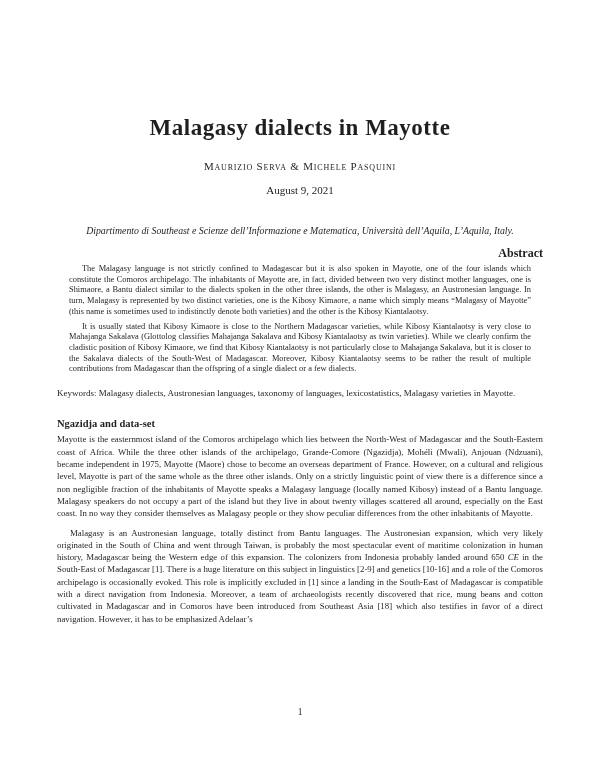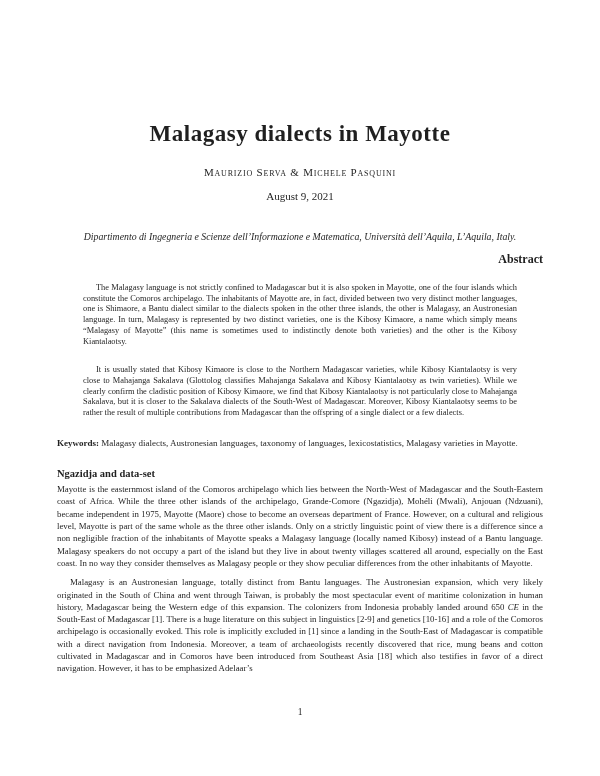--- a/index.html
+++ b/index.html
@@ -10,21 +10,21 @@
   .page {
     position: relative;
     width: 600px;
     height: 776px;
     margin: 0 auto;
     background: #ffffff;
     color: #1f1f1f;
     font-family: "Liberation Serif", "DejaVu Serif", serif;
     overflow: hidden;
     box-sizing: border-box;
-    padding: 6px 57px;
+    padding: 0 57px;
   }
   .title {
     margin: 114px 0 0 0;
     text-align: center;
     font-size: 23px;
     line-height: 28px;
     font-weight: bold;
     letter-spacing: 0.5px;
   }
   .authors {
@@ -53,35 +53,35 @@
     margin-top: 10px;
     text-align: right;
     font-weight: bold;
     font-size: 12px;
     line-height: 12px;
   }
   .abstract {
     margin: 5px 8px 0 8px;
   }
   .abs-p {
-    margin: 18px;
+    margin: 4px;
     font-size: 8.4px;
     line-height: 10.7px;
     text-align: justify;
     text-indent: 13px;
     hyphens: none;
   }
   .keywords {
     margin: 12px 0 0 0;
     font-size: 9px;
     line-height: 12.4px;
     text-align: justify;
   }
   .kw-label {
-    font-weight: bold;
+    font-weight: normal;
   }
   .section-heading {
     margin: 18px 0 3px 0;
     font-size: 10.5px;
     line-height: 13px;
     font-weight: bold;
   }
   .body-p {
     margin: 0;
     font-size: 8.8px;
@@ -110,21 +110,21 @@
 <body>
 
 <div class="page">
 
   <h1 class="title">Malagasy dialects in Mayotte</h1>
 
   <div class="authors">Maurizio Serva &amp; Michele Pasquini</div>
 
   <div class="date">August 9, 2021</div>
 
-  <div class="affiliation">Dipartimento di Ingegneria e Scienze dell’Informazione e Matematica, Università dell’Aquila, L’Aquila, Italy.</div>
+  <div class="affiliation">Dipartimento di Southeast e Scienze dell’Informazione e Matematica, Università dell’Aquila, L’Aquila, Italy.</div>
 
   <div class="abstract-heading">Abstract</div>
 
   <div class="abstract">
     <p class="abs-p">The Malagasy language is not strictly confined to Madagascar but it is also spoken in Mayotte, one of the four islands which constitute the Comoros archipelago. The inhabitants of Mayotte are, in fact, divided between two very distinct mother languages, one is Shimaore, a Bantu dialect similar to the dialects spoken in the other three islands, the other is Malagasy, an Austronesian language. In turn, Malagasy is represented by two distinct varieties, one is the Kibosy Kimaore, a name which simply means “Malagasy of Mayotte” (this name is sometimes used to indistinctly denote both varieties) and the other is the Kibosy Kiantalaotsy.</p>
     <p class="abs-p">It is usually stated that Kibosy Kimaore is close to the Northern Madagascar varieties, while Kibosy Kiantalaotsy is very close to Mahajanga Sakalava (Glottolog classifies Mahajanga Sakalava and Kibosy Kiantalaotsy as twin varieties). While we clearly confirm the cladistic position of Kibosy Kimaore, we find that Kibosy Kiantalaotsy is not particularly close to Mahajanga Sakalava, but it is closer to the Sakalava dialects of the South-West of Madagascar. Moreover, Kibosy Kiantalaotsy seems to be rather the result of multiple contributions from Madagascar than the offspring of a single dialect or a few dialects.</p>
   </div>
 
   <p class="keywords"><span class="kw-label">Keywords:</span><span> Malagasy dialects, Austronesian languages, taxonomy of languages, lexicostatistics, Malagasy varieties in Mayotte.</span></p>
 

